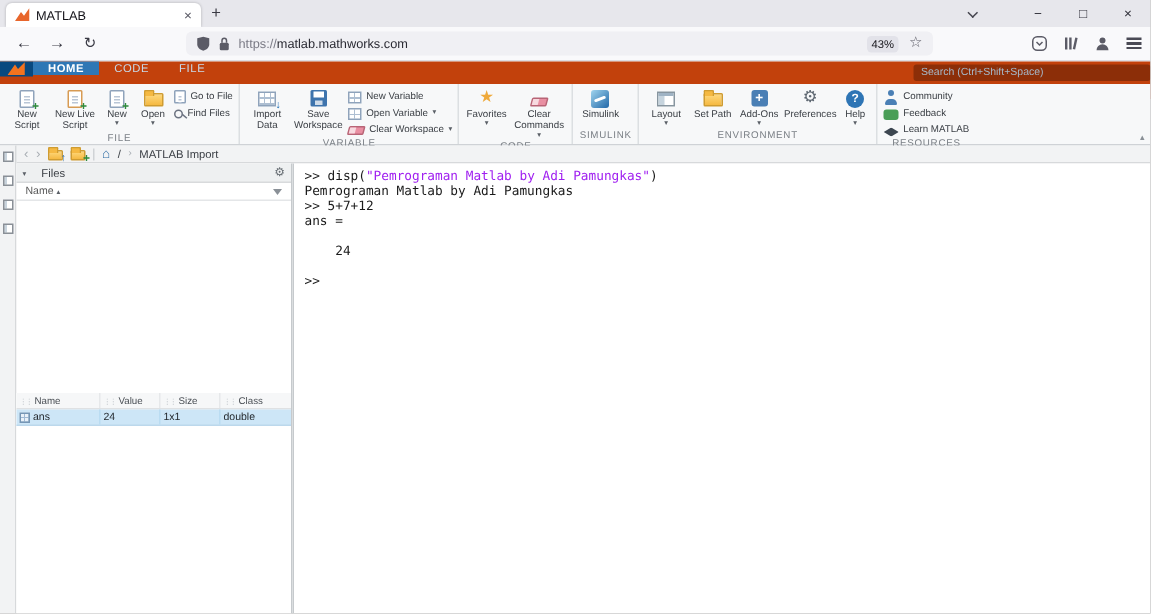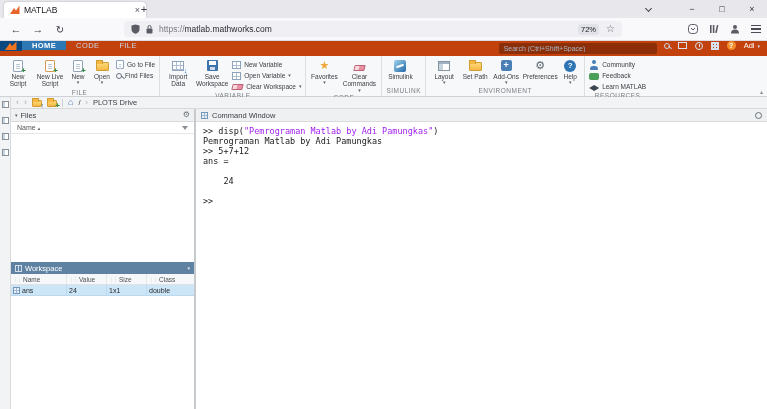--- a/index.html
+++ b/index.html
@@ -1,21 +1,21 @@
 <!DOCTYPE html>
 <html><head>
 <meta charset="utf-8">
 <style>
   *{box-sizing:border-box;margin:0;padding:0}
   body{background:#888;font-family:"Liberation Sans",sans-serif}
   .screen{position:relative;width:767px;height:409px;background:#fff;overflow:hidden}
 
   
   .tabstrip{position:absolute;left:0;top:0;right:0;height:18px;background:#e7e7ec}
-  .btab{position:absolute;left:4px;top:2px;width:142px;height:16px;background:#fff;border-radius:4px 4px 0 0;
+  .btab{position:absolute;left:4px;top:2px;width:130px;height:16px;background:#fff;border-radius:4px 4px 0 0;
         display:flex;align-items:center;padding:0 6px;font-size:8.5px;color:#15141a;box-shadow:0 0 2px rgba(0,0,0,.25)}
   .btab .ttl{flex:1;margin-left:4px;white-space:nowrap;overflow:hidden}
   .tclose{font-size:9px;color:#5b5b66}
   .newtab{position:absolute;left:136px;top:2px;width:16px;height:16px;text-align:center;line-height:15px;font-size:11px;color:#3a3a44}
   .winctl{position:absolute;right:0;top:0;height:18px;display:flex;align-items:center}
   .winbtn{width:30px;height:18px;display:flex;align-items:center;justify-content:center;font-size:9px;color:#33333c}
   .chevdown{width:5px;height:5px;border:solid #44444e;border-width:0 1.3px 1.3px 0;transform:rotate(45deg);margin-top:-2px}
   .tablistbtn{position:absolute;right:108px;top:0;width:22px;height:18px;display:flex;align-items:center;justify-content:center}
 
   
@@ -107,21 +107,21 @@
   .vsep{width:1px;height:8px;background:#d0d3d6}
   .homeg{color:#2e6da4;font-size:9px;line-height:1}
 
   
   .leftstrip{position:absolute;left:0;top:97px;width:11px;bottom:0;background:#f2f3f4;border-right:1px solid #d7d9db;
              display:flex;flex-direction:column;align-items:center;gap:9px;padding-top:4px}
   .stripic{width:7px;height:7px;border:1px solid #8a9097;background:linear-gradient(90deg,#c9d4dd 2px,#fff 2px)}
 
   
   .files{position:absolute;left:11px;top:109px;width:184px;bottom:0;background:#fff;border-right:1px solid #c6cacd}
-  .panelhdr{height:13px;background:#eef0f1;border-bottom:1px solid #d8dadc;display:flex;align-items:center;gap:3px;
+  .panelhdr{height:13px;background:#eef0f1;border-bottom:1px solid #d8dadc;display:flex;align-items:center;gap:10px;
             font-size:7.5px;color:#3c4046;padding:0 4px}
   .panelhdr .sp{flex:1}
   .colhdr{height:12px;border-bottom:1px solid #e4e6e8;display:flex;align-items:center;gap:2px;font-size:7px;color:#555;padding:0 6px}
   .colhdr .sp{flex:1}
   .tinycaret{font-size:5px;color:#5a5f66}
 
   
   .workspace{position:absolute;left:0;right:0;top:153px;bottom:0;background:#fff}
   .wshdr{height:12px;background:#5f82a3;color:#fff;display:flex;align-items:center;gap:3px;font-size:7.5px;padding:0 4px}
   .wshdr .sp{flex:1}
@@ -171,21 +171,21 @@
     <div class="urlbar">
       <svg width="9" height="10">
           <path d="M4.5 0.5 L8.5 1.5 V5.5 C8.5 7.8 6.6 9.2 4.5 9.8 C2.4 9.2 0.5 7.8 0.5 5.5 V1.5 Z" fill="#5b5b66"></path>
         </svg>
       <svg width="9" height="10" style="margin-left:5px">
           <rect x="1.5" y="4.5" width="6" height="5" rx="1" fill="#5b5b66"></rect>
           <path d="M3 4.5 V3 a1.5 1.5 0 0 1 3 0 V4.5" stroke="#5b5b66" fill="none"></path>
         </svg>
       <span class="scheme">https://</span>
         <span class="host">matlab.mathworks.com</span>
-      <span class="zoomchip">72%</span>
+      <span class="zoomchip">43%</span>
       <span class="urlstar">☆</span>
     </div>
     <div class="navright">
       <span class="nicon">
           <svg width="10" height="10">
             <rect x="0.5" y="0.5" width="9" height="9" rx="3" fill="none" stroke="#5b5b66"></rect>
             <path d="M3 4 L5 6 L7 4" stroke="#5b5b66" fill="none"></path>
           </svg>
         </span>
       <span class="nicon">
@@ -210,39 +210,20 @@
   <div class="mltabs">
     <div class="mllogo">
       <svg width="12" height="10">
           <path d="M0 9 L5 2 L7 5 L11.5 0.5 L11.5 9 Z" fill="#f4731f"></path>
         </svg>
     </div>
     <div class="mltab active">HOME</div>
     <div class="mltab">CODE</div>
     <div class="mltab">FILE</div>
     <input class="mlsearch" placeholder="Search (Ctrl+Shift+Space)" style="">
-    <div class="mlright">
-      <span class="mlico" style="color:#cbd7e2">
-          <span class="ic ic-mag" style="color:#cbd7e2"></span>
-        </span>
-      <span class="mlico">
-          <span class="sq"></span>
-        </span>
-      <span class="mlico">
-          <span class="clockc"></span>
-        </span>
-      <span class="mlico">
-          <span class="gridw"></span>
-        </span>
-      <span class="helpround">?</span>
-      <span class="mluser">
-        <span>Adi</span>
-        <span class="car">▾</span>
-      </span>
-    </div>
   </div>
 
   <div class="ribbon">
 
     <div class="rsec">
       <div class="ritems">
         <div class="bigbtn">
           <span class="icw">
               <span class="ic ic-doc plus"></span>
             </span>
@@ -412,21 +393,21 @@
 
   <div class="quickrow">
     <span class="qnav">‹</span>
     <span class="qnav">›</span>
     <span class="ic ic-folder small badge-up"></span>
     <span class="ic ic-folder small plus"></span>
     <span class="vsep"></span>
     <span class="homeg">⌂</span>
     <span>/</span>
     <span class="qnav" style="font-size:7px">›</span>
-    <span>PLOTS Drive</span>
+    <span>MATLAB Import</span>
   </div>
 
   <div class="leftstrip">
     <span class="stripic"></span>
     <span class="stripic"></span>
     <span class="stripic"></span>
     <span class="stripic"></span>
   </div>
 
   <div class="files">
@@ -438,26 +419,20 @@
     </div>
     <div class="colhdr">
       <span>Name</span>
       <span class="tinycaret">▴</span>
       <span class="sp"></span>
       <span class="funnel"></span>
     </div>
     <div style="height:128px"></div>
 
     <div class="workspace">
-      <div class="wshdr">
-        <span class="wsgrid"></span>
-        <span>Workspace</span>
-        <span class="sp"></span>
-        <span class="tinycaret" style="color:#e7eef4">▾</span>
-      </div>
       <div class="wsthead">
         <div class="wscell" style="width:56px">
           <span class="grip">⋮⋮</span>
           <span>Name</span>
         </div>
         <div class="wscell" style="width:40px">
           <span class="grip">⋮⋮</span>
           <span>Value</span>
         </div>
         <div class="wscell" style="width:40px">
@@ -483,22 +458,16 @@
             </div>
             <div class="wscell" style="width: 47px; border-right: none;">
               <span>double</span>
             </div>
           </div>
         </div>
     </div>
   </div>
 
   <div class="cmdwin">
-    <div class="cwhdr">
-      <span class="mini-grid"></span>
-      <span>Command Window</span>
-      <span class="sp"></span>
-      <span class="ring"></span>
-    </div>
     <div class="console"><div><span>&gt;&gt; disp(</span><span class="str">"Pemrograman Matlab by Adi Pamungkas"</span><span>)</span></div><div><span>Pemrograman Matlab by Adi Pamungkas</span></div><div><span>&gt;&gt; 5+7+12</span></div><div><span>ans =</span></div><div><span> </span></div><div><span>    24</span></div><div><span> </span></div><div><span>&gt;&gt;</span></div></div>
   </div>
 
 </div>
 
 </body></html>

